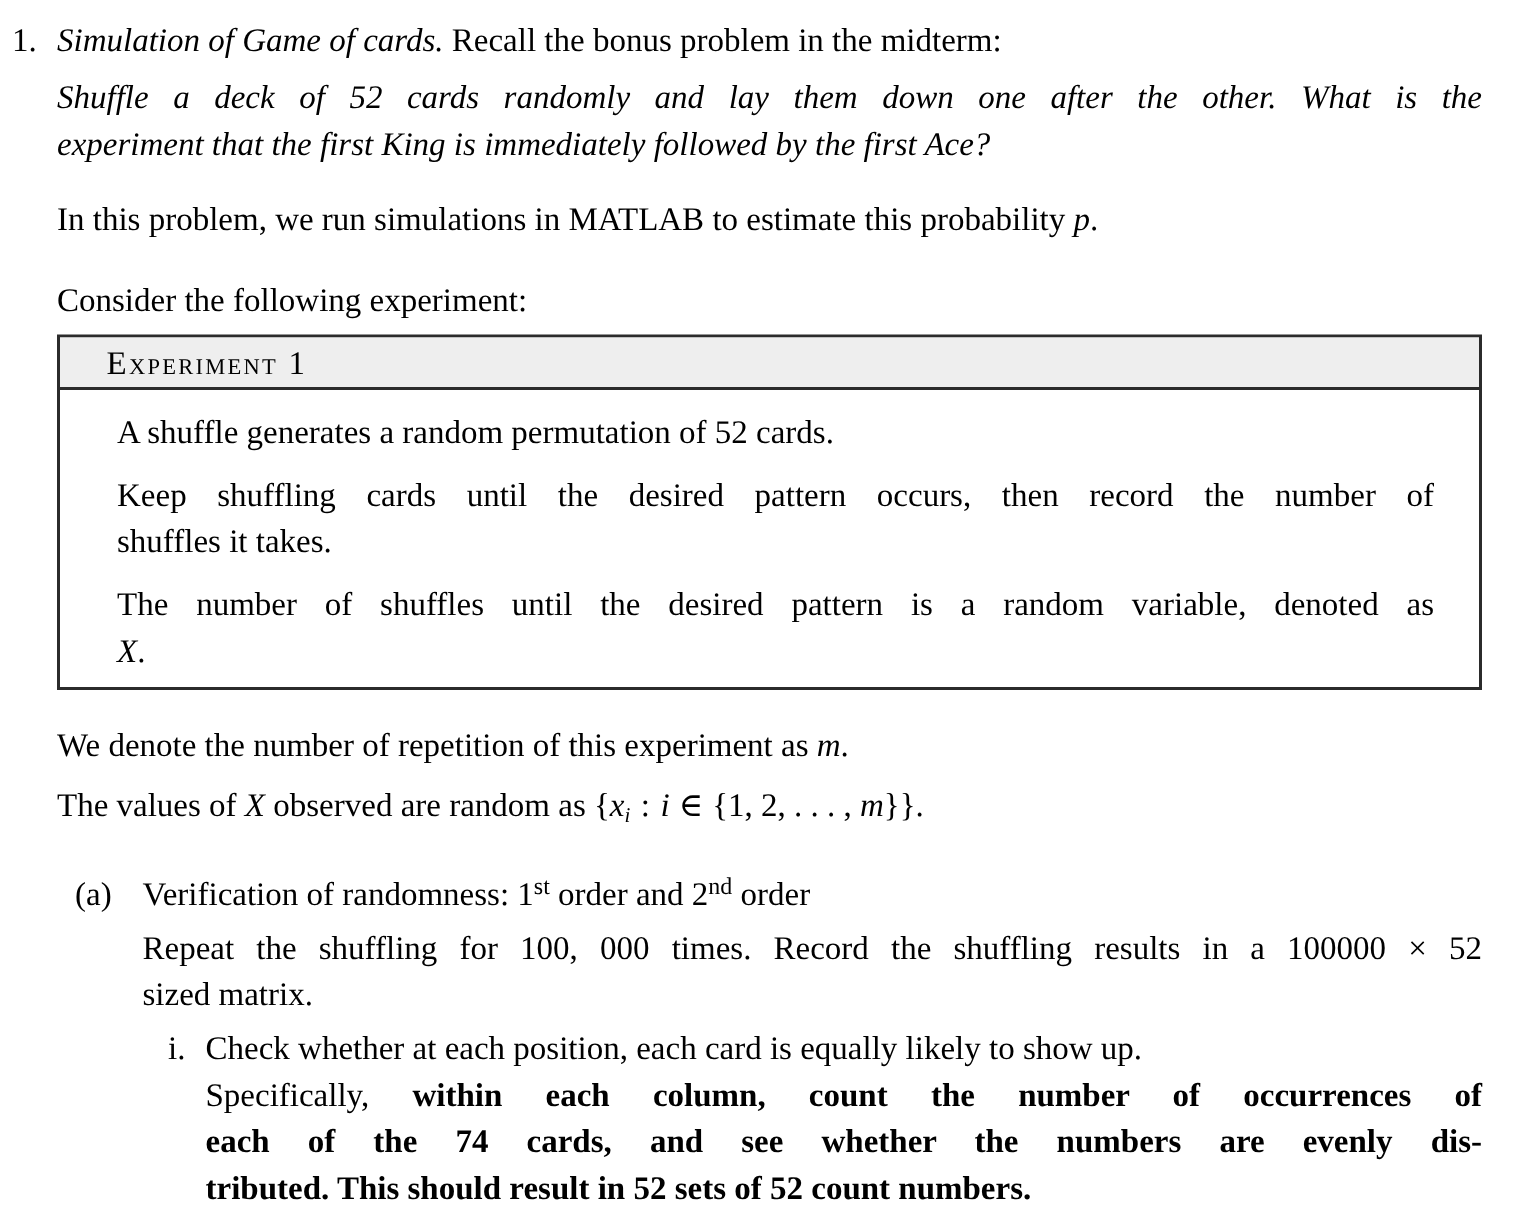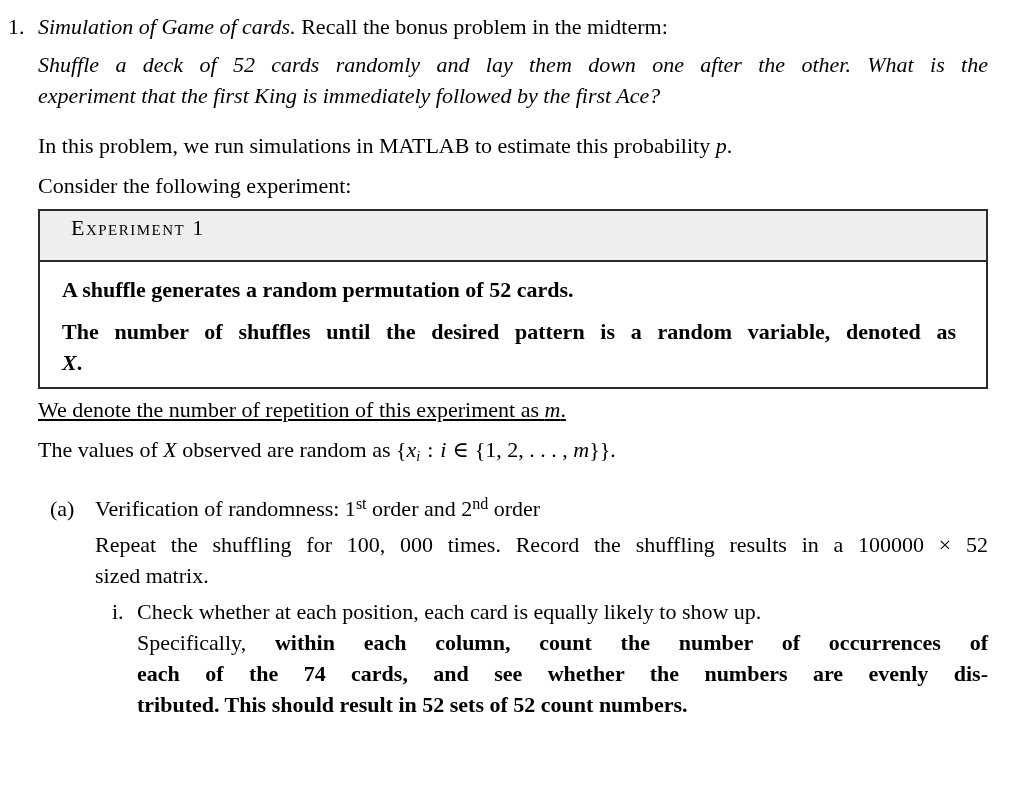--- a/index.html
+++ b/index.html
@@ -15,34 +15,34 @@
     overflow:hidden;
   }
   .it { font-style:italic; }
   .b  { font-weight:bold; }
   .rel { position:relative; }
   .jline { text-align:justify; text-align-last:justify; }
 
   .marker1 { position:absolute; left:-30px; top:0; }
   .quote    { margin-top:7px;font-style:italic; }
   .intro    { margin-top:19px; }
-  .consider { margin-top:9px; }
+  .consider { margin-top:23px; }
 
   .expbox  { margin-top:8px; border:2px solid var(--box-border,#2b2b2b); }
   .exphead {
     background:var(--box-header-bg,#eeeeee);
     border-bottom:2px solid var(--box-border,#2b2b2b);
-    padding:1px 0 17px 31px;
+    padding:1px 0 1px 31px;
     font-variant:small-caps;
     letter-spacing:1.5px;
   }
-  .expbody { padding:12px 30px 9px 22px;font-weight:bold; }
+  .expbody { padding:12px 30px 9px 38px; }
   .expbody .p + .p { margin-top:11px; }
 
-  .denote { margin-top:5px;text-decoration:underline; }
+  .denote { margin-top:21px; }
   .values { margin-top:9px; }
 
   .itema   { margin-top:28px; margin-left:57px; position:relative; }
   .markerA { position:absolute; left:-45px; top:0; }
   .abody   { margin-top:5px; }
 
   .itemi   { margin-top:5px; margin-left:42px; position:relative; }
   .markerI { position:absolute; left:-25px; top:0; }
 
   .sup { font-size:16px; position:relative; top:-7px; line-height:0; }
@@ -71,20 +71,24 @@
       <span>In this problem, we run simulations in MATLAB to estimate this probability </span><span class="it">p</span><span>.</span>
     </div>
 
     <div class="consider">Consider the following experiment:</div>
 
     <div class="expbox">
       <div class="exphead">Experiment 1</div>
       <div class="expbody">
         <div class="p">A shuffle generates a random permutation of 52 cards.</div>
         <div class="p">
+          <div class="jline">Keep shuffling cards until the desired pattern occurs, then record the number of</div>
+          <div>shuffles it takes.</div>
+        </div>
+        <div class="p">
           <div class="jline">The number of shuffles until the desired pattern is a random variable, denoted as</div>
           <div><span class="it">X</span><span>.</span></div>
         </div>
       </div>
     </div>
 
     <div class="denote">
       <span>We denote the number of repetition of this experiment as </span><span class="it">m</span><span>.</span>
     </div>
 

